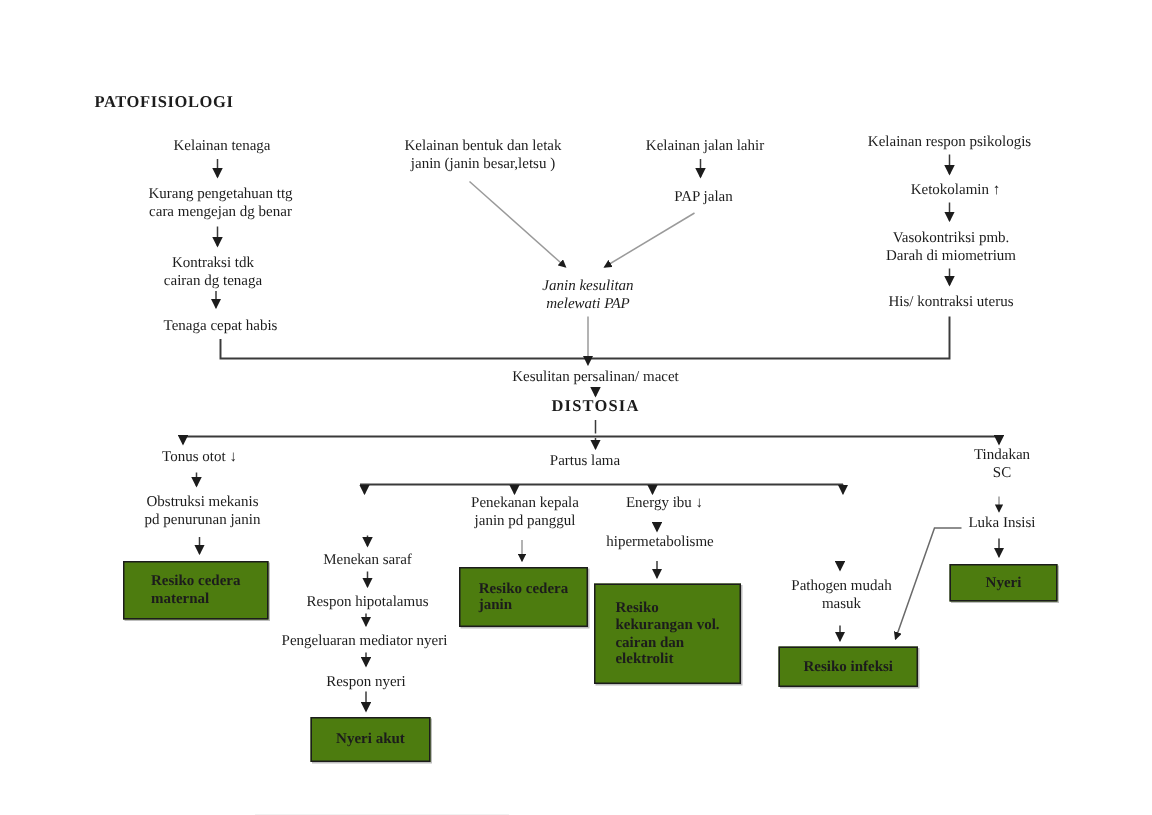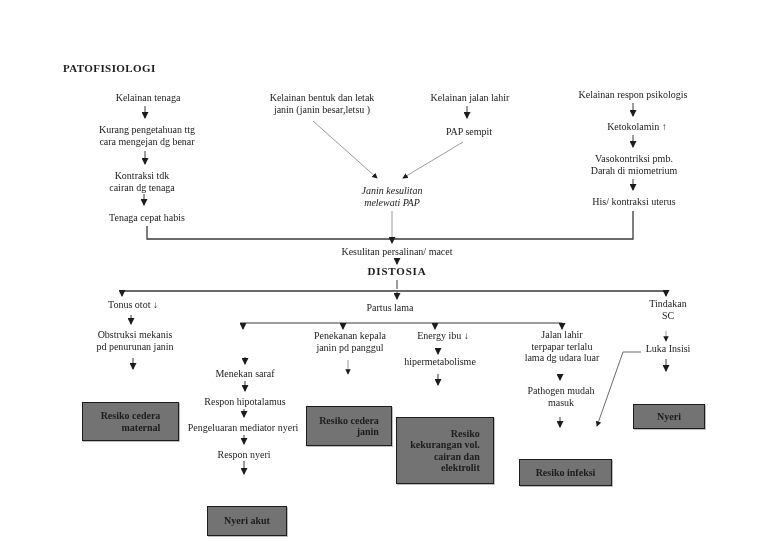--- a/index.html
+++ b/index.html
@@ -10,24 +10,24 @@
   }
   .node{
     position:absolute;font-size:10px;line-height:11.5px;text-align:center;
     white-space:pre-line;color:#1c1c1c;
   }
   .title{
     position:absolute;font-size:11px;font-weight:bold;letter-spacing:.4px;
   }
   .distosia{font-weight:bold;font-size:11px;letter-spacing:.8px;}
   .obox{
-    position:absolute;border:1.6px solid #1c1c1c;background:#737373;
+    position:absolute;border:1.6px solid #1c1c1c;background:#4d7c0f;
     display:flex;align-items:center;justify-content:center;
-    font-weight:bold;font-size:10px;line-height:11.5px;text-align:right;
-    white-space:pre-line;box-shadow:1px 1px 0 #bdbdbd;margin-top:28px;
+    font-weight:bold;font-size:10px;line-height:11.5px;text-align:left;
+    white-space:pre-line;box-shadow:1px 1px 0 #bdbdbd;
   }
   svg.wires{position:absolute;left:0;top:0;}
 </style>
 </head>
 <body>
 
 <div class="page">
 
   <svg class="wires" width="768" height="543" viewBox="0 0 768 543">
     <defs>
@@ -100,21 +100,21 @@
   <div class="node" style="left:88px;top:92px;width:120px;">Kelainan tenaga</div>
   <div class="node" style="left:82px;top:124px;width:130px;">Kurang pengetahuan ttg
 cara mengejan dg benar</div>
   <div class="node" style="left:87px;top:170px;width:110px;">Kontraksi  tdk
 cairan dg  tenaga</div>
   <div class="node" style="left:87px;top:212px;width:120px;">Tenaga cepat habis</div>
 
   <div class="node" style="left:252px;top:92px;width:140px;">Kelainan bentuk dan letak
 janin (janin besar,letsu )</div>
   <div class="node" style="left:415px;top:92px;width:110px;">Kelainan jalan lahir</div>
-  <div class="node" style="left:429px;top:126px;width:80px;">PAP sempit</div>
+  <div class="node" style="left:429px;top:126px;width:80px;">PAP jalan</div>
   <div class="node" style="left:342px;top:185px;width:100px;font-style:italic;">Janin kesulitan
 melewati PAP</div>
 
   <div class="node" style="left:558px;top:89px;width:150px;">Kelainan respon psikologis</div>
   <div class="node" style="left:587px;top:121px;width:100px;">Ketokolamin ↑</div>
   <div class="node" style="left:574px;top:153px;width:120px;">Vasokontriksi  pmb.
 Darah di miometrium</div>
   <div class="node" style="left:574px;top:196px;width:120px;">His/ kontraksi uterus</div>
 
   <div class="node" style="left:317px;top:246px;width:160px;">Kesulitan persalinan/ macet</div>
@@ -141,23 +141,20 @@
   <div class="obox" style="left:306px;top:378px;width:84px;height:38px;">Resiko cedera
 janin</div>
 
   <div class="node" style="left:398px;top:330px;width:90px;">Energy ibu ↓</div>
   <div class="node" style="left:390px;top:356px;width:100px;">hipermetabolisme</div>
   <div class="obox" style="left:396px;top:389px;width:96px;height:65px;">Resiko
 kekurangan vol.
 cairan dan
 elektrolit</div>
 
-  <div class="node" style="left:512px;top:329px;width:100px;">Jalan lahir
-terpapar terlalu
-lama dg udara luar</div>
   <div class="node" style="left:511px;top:385px;width:100px;">Pathogen mudah
 masuk</div>
   <div class="obox" style="left:519px;top:431px;width:91px;height:25px;">Resiko infeksi</div>
 
   <div class="node" style="left:628px;top:343px;width:80px;">Luka Insisi</div>
   <div class="obox" style="left:633px;top:376px;width:70px;height:23px;">Nyeri</div>
 
 </div>
 
 </body></html>

